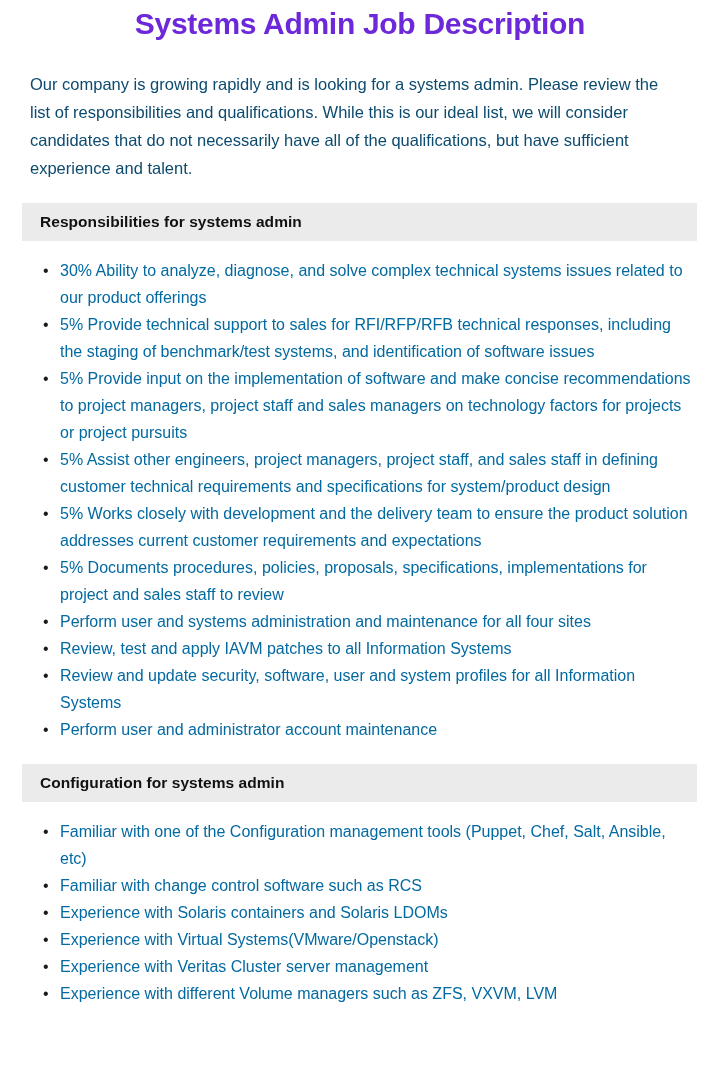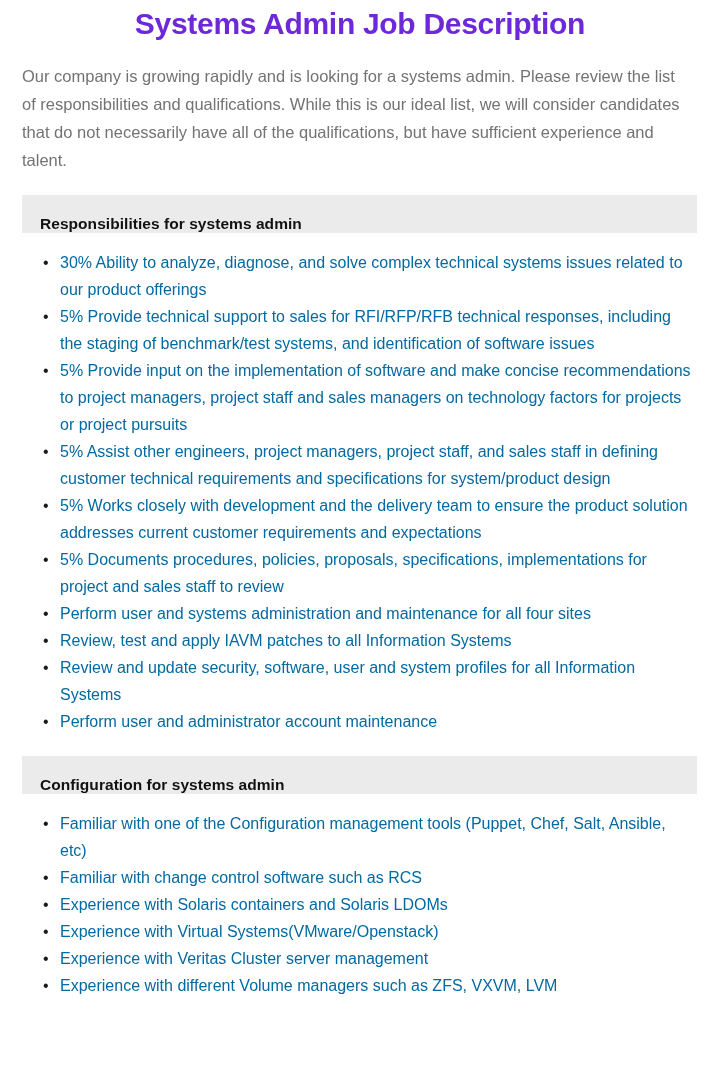--- a/index.html
+++ b/index.html
@@ -24,32 +24,32 @@
     margin: 0;
     padding: 4px 22px 0 22px;
     text-align: center;
     font-size: 30px;
     font-weight: bold;
     letter-spacing: -0.3px;
     line-height: 40px;
     color: #6d28d9;
   }
   .intro {
-    margin: 0;
+    margin: 8px;
     padding: 18px 30px 0 22px;
     font-size: 16.5px;
     line-height: 28px;
-    color: #737373;
+    color: #0c4a6e;
   }
   .section-header {
     margin: 21px 23px 0 22px;
     background: #ebebeb;
     height: 38px;
     display: flex;
-    align-items: flex-end;
+    align-items: center;
     padding: 0 0 0 18px;
     box-sizing: border-box;
   }
   .section-header-text {
     font-size: 15.5px;
     font-weight: bold;
     color: #111111;
     letter-spacing: 0.05px;
   }
   .bullet-list {

